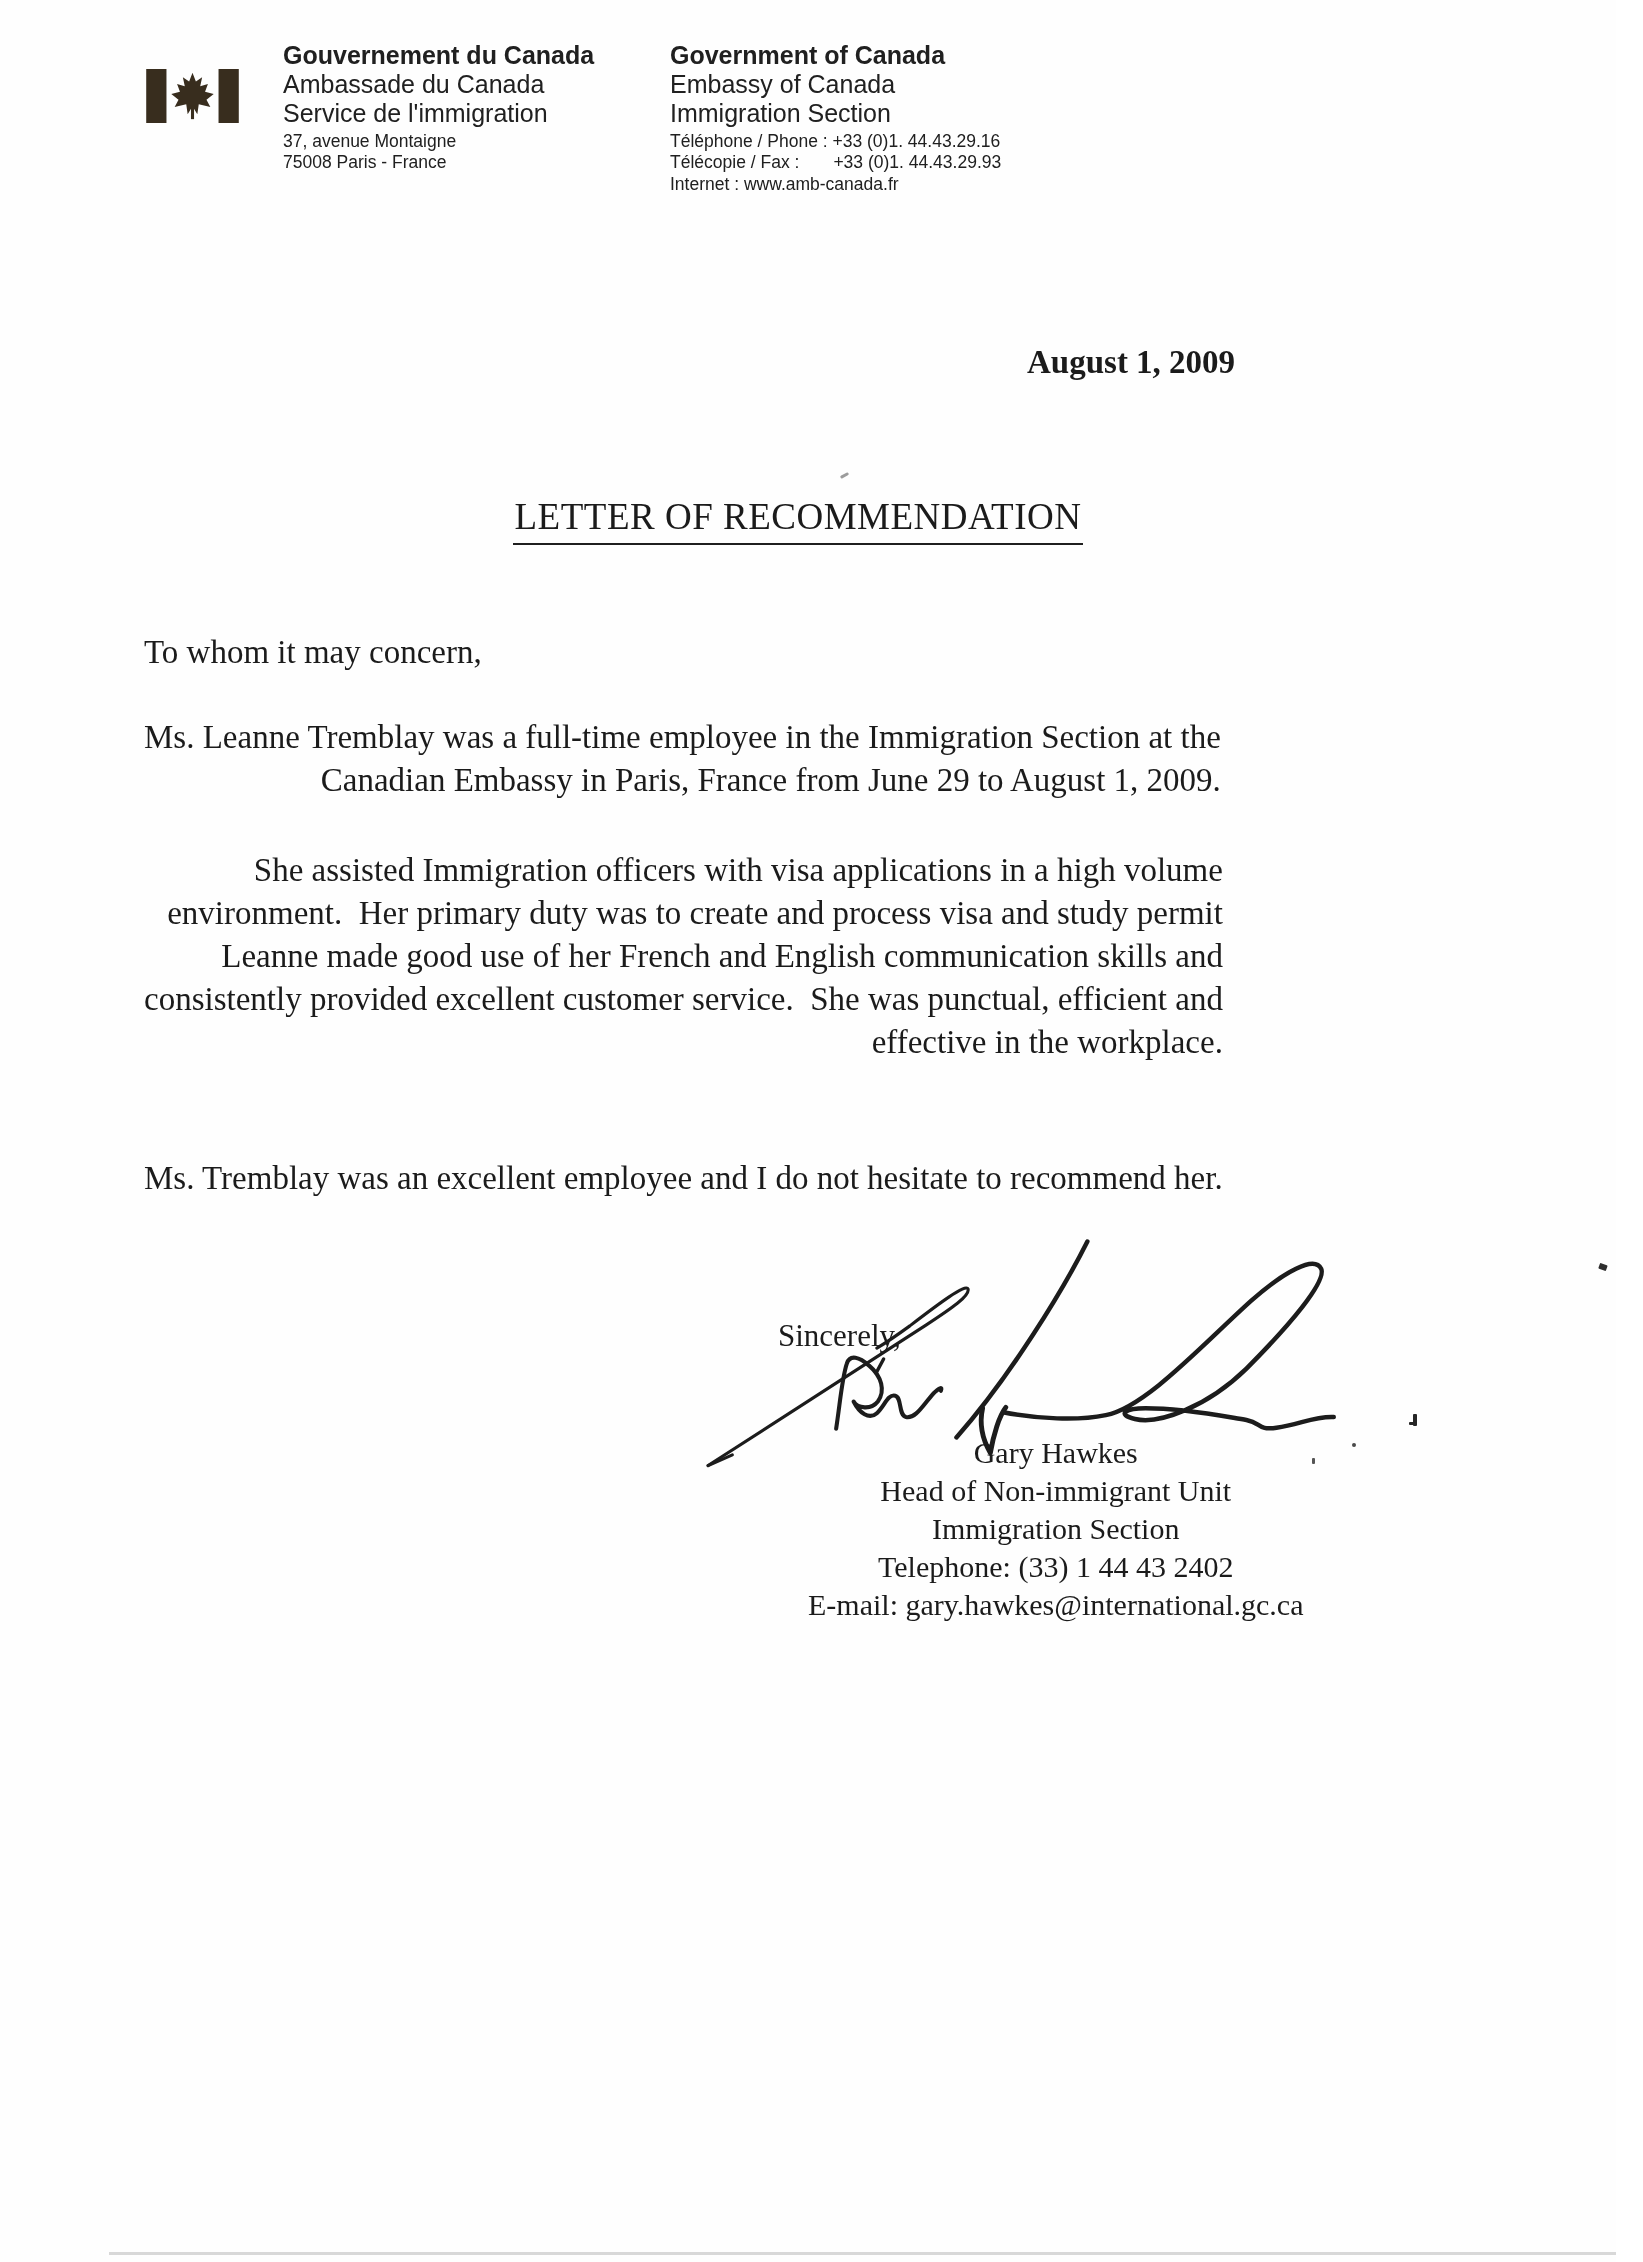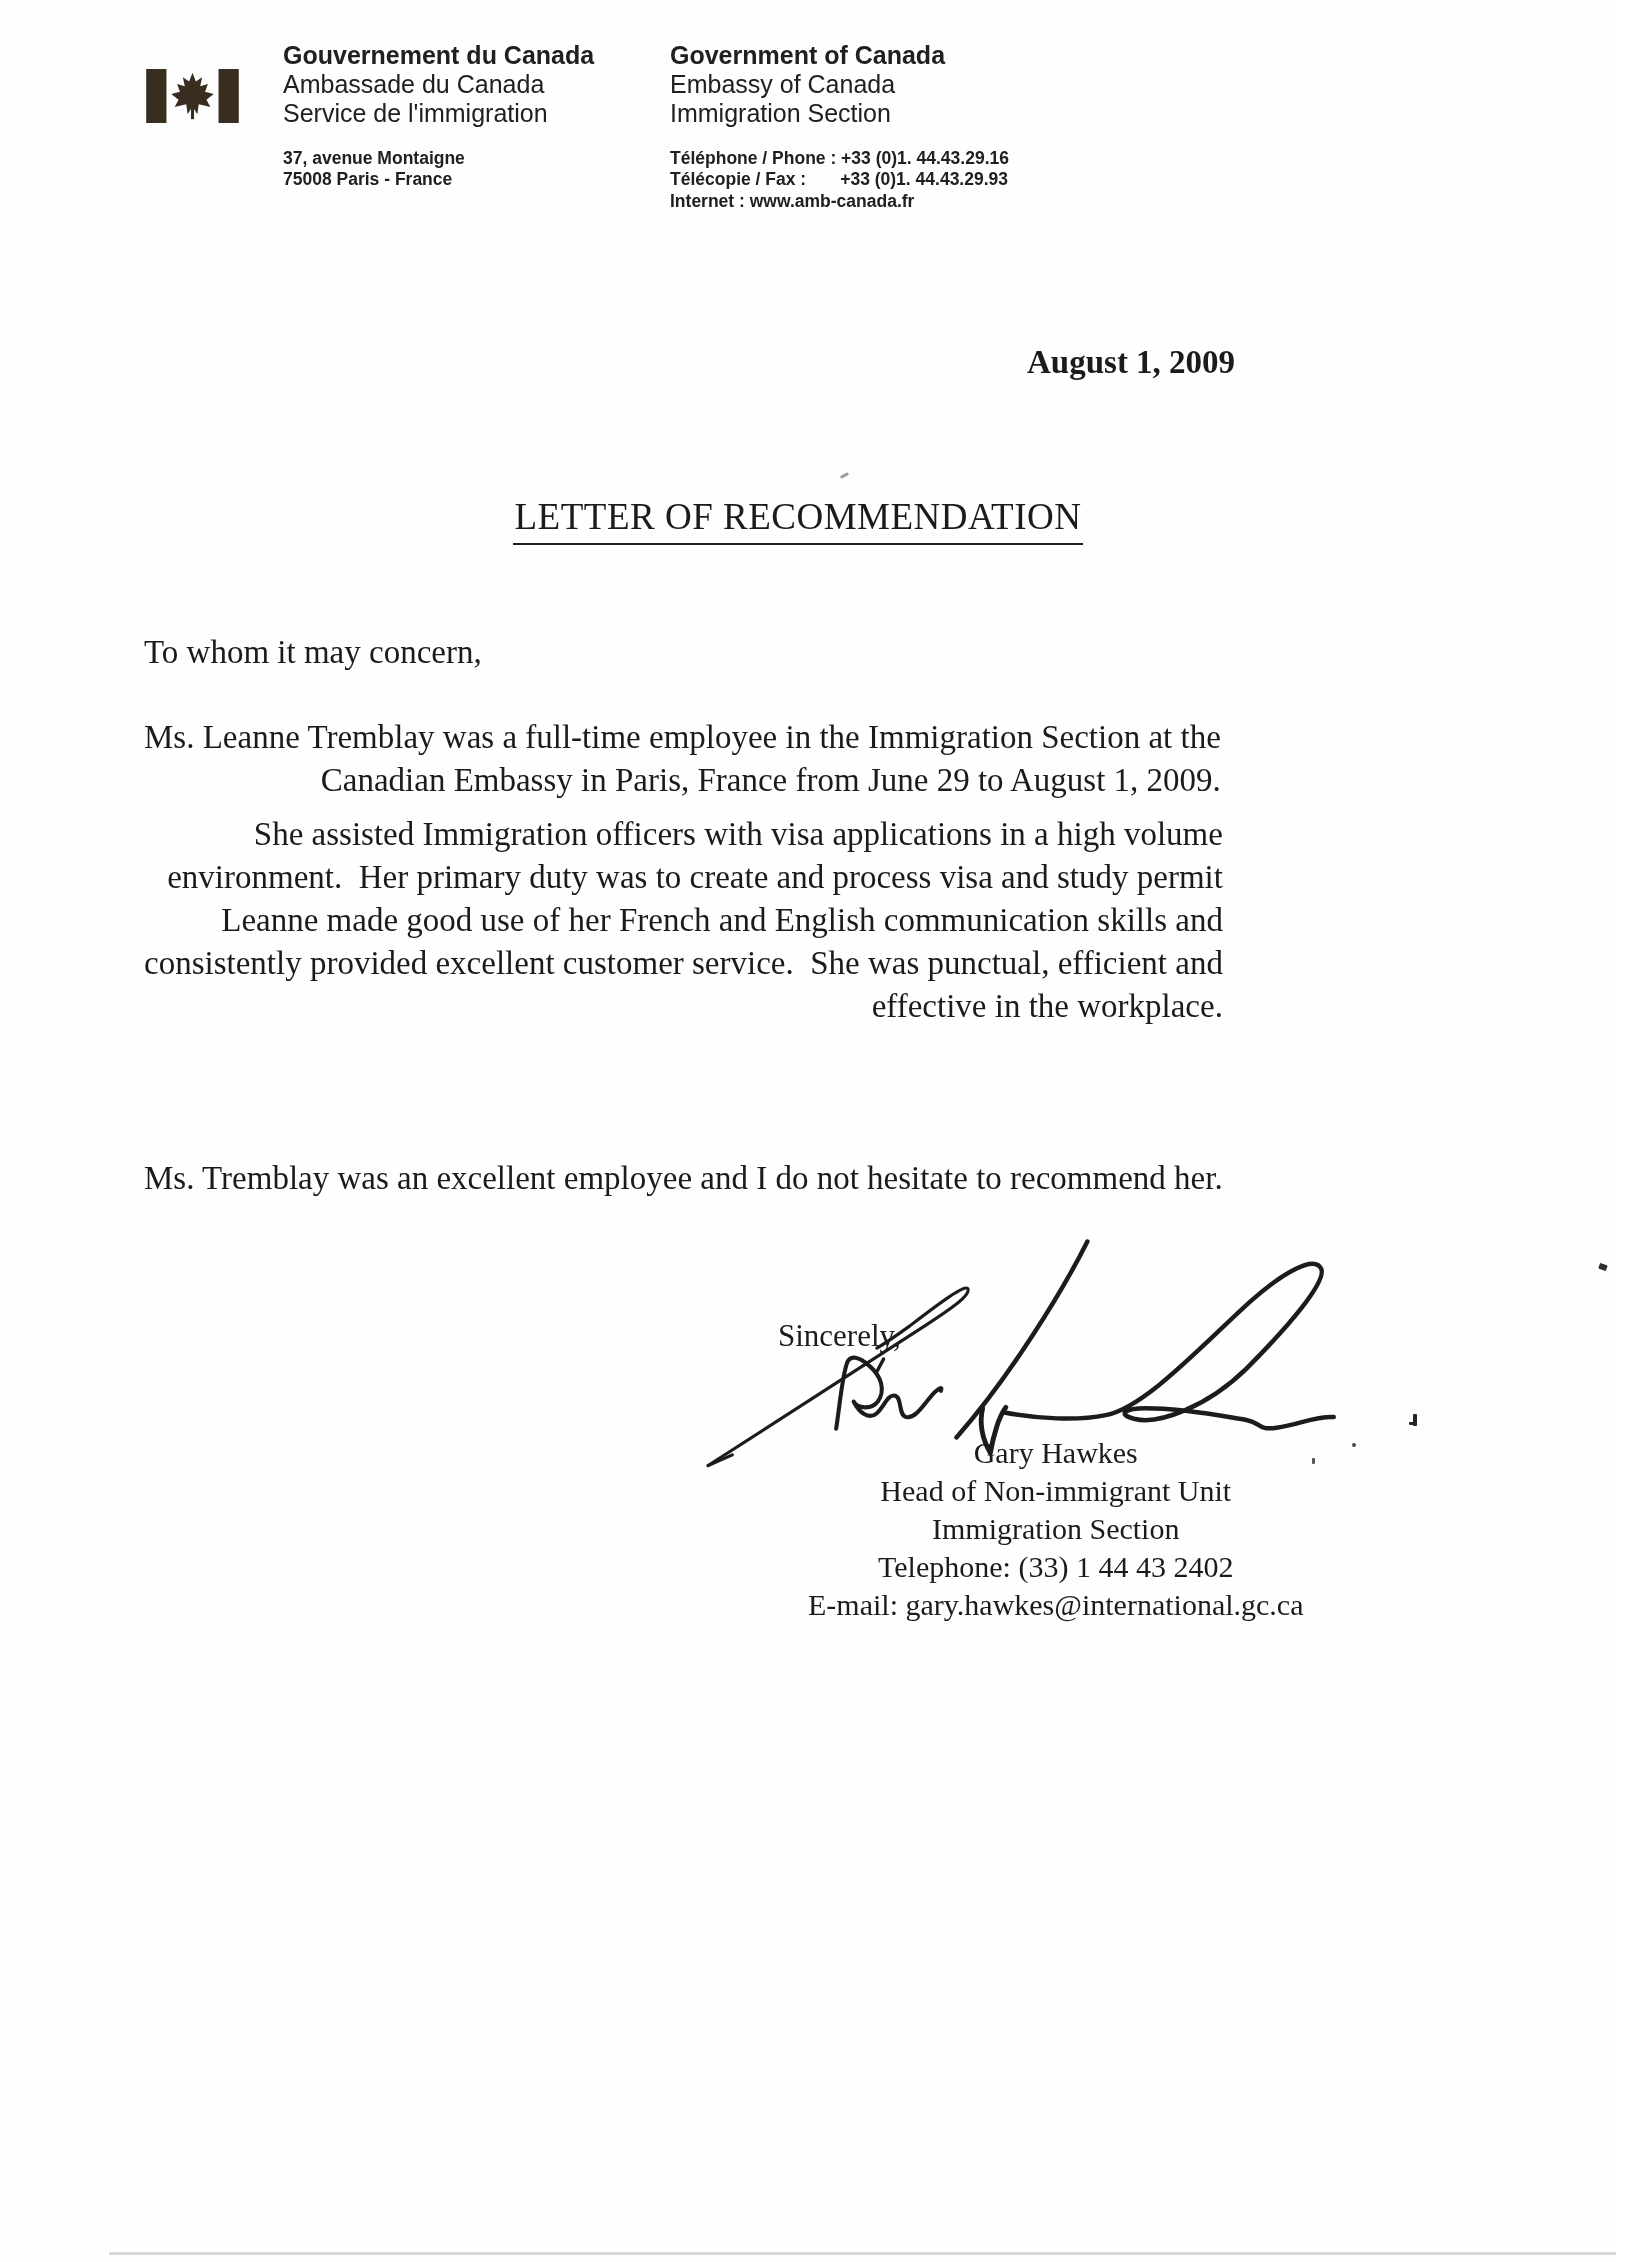--- a/index.html
+++ b/index.html
@@ -9,37 +9,37 @@
     background:#fefefe;
     font-family:"Liberation Serif", serif;
     color:#1b1b1b;
     overflow:hidden;
   }
   
   .lh-col{position:absolute;font-family:"Liberation Sans", sans-serif;color:#202020;}
   .lh-main{font-size:25px;line-height:29px;white-space:pre;}
   .lh-main.bold{font-weight:bold;}
   .lh-small{font-size:17.5px;line-height:21.3px;white-space:pre;margin-top:0;}
-  .lh-smalls{margin-top:20px;font-weight:bold;}
+  .lh-smalls{margin-top:3px;}
   .flag{position:absolute;left:146px;top:69px;width:93px;height:54px;}
   
   .date{position:absolute;left:1027px;top:344px;font-size:33px;font-weight:bold;}
   .title-wrap{position:absolute;left:0;top:495px;width:1596px;text-align:center;}
   .title{
     display:inline-block;
     font-size:37px;
     letter-spacing:0.5px;
     border-bottom:2.9px solid #1f1f1f;
     padding:0 1.9px 4.9px 1.9px;
   }
   .bodyline{white-space:pre;text-align:right;}
   .para{position:absolute;left:144px;font-size:33px;line-height:43px;}
   .salutation{top:631px;}
   .p1{top:716px;}
-  .p2{top:813px;}
+  .p2{top:849px;}
   .p3{top:1157px;}
   
   .closing{position:absolute;left:778px;top:1318px;font-size:31px;}
   .contact{position:absolute;left:808px;top:1434px;font-size:30px;line-height:38px;text-align:center;}
   .sig-svg{position:absolute;left:679px;top:1218px;width:679px;height:272px;}
   
   .artifact{position:absolute;pointer-events:none;}
   .a1{left:840px;top:474px;width:8.7px;height:2.9px;background:#9c9c9c;transform:rotate(-28deg);border-radius:1.9px;}
   .a2{left:1599px;top:1264px;width:7.8px;height:5.8px;background:#2e2e2e;transform:rotate(20deg);border-radius:1px;}
   .a3{left:1413px;top:1414px;width:3.9px;height:11.6px;background:#262626;border-radius:1px;}

